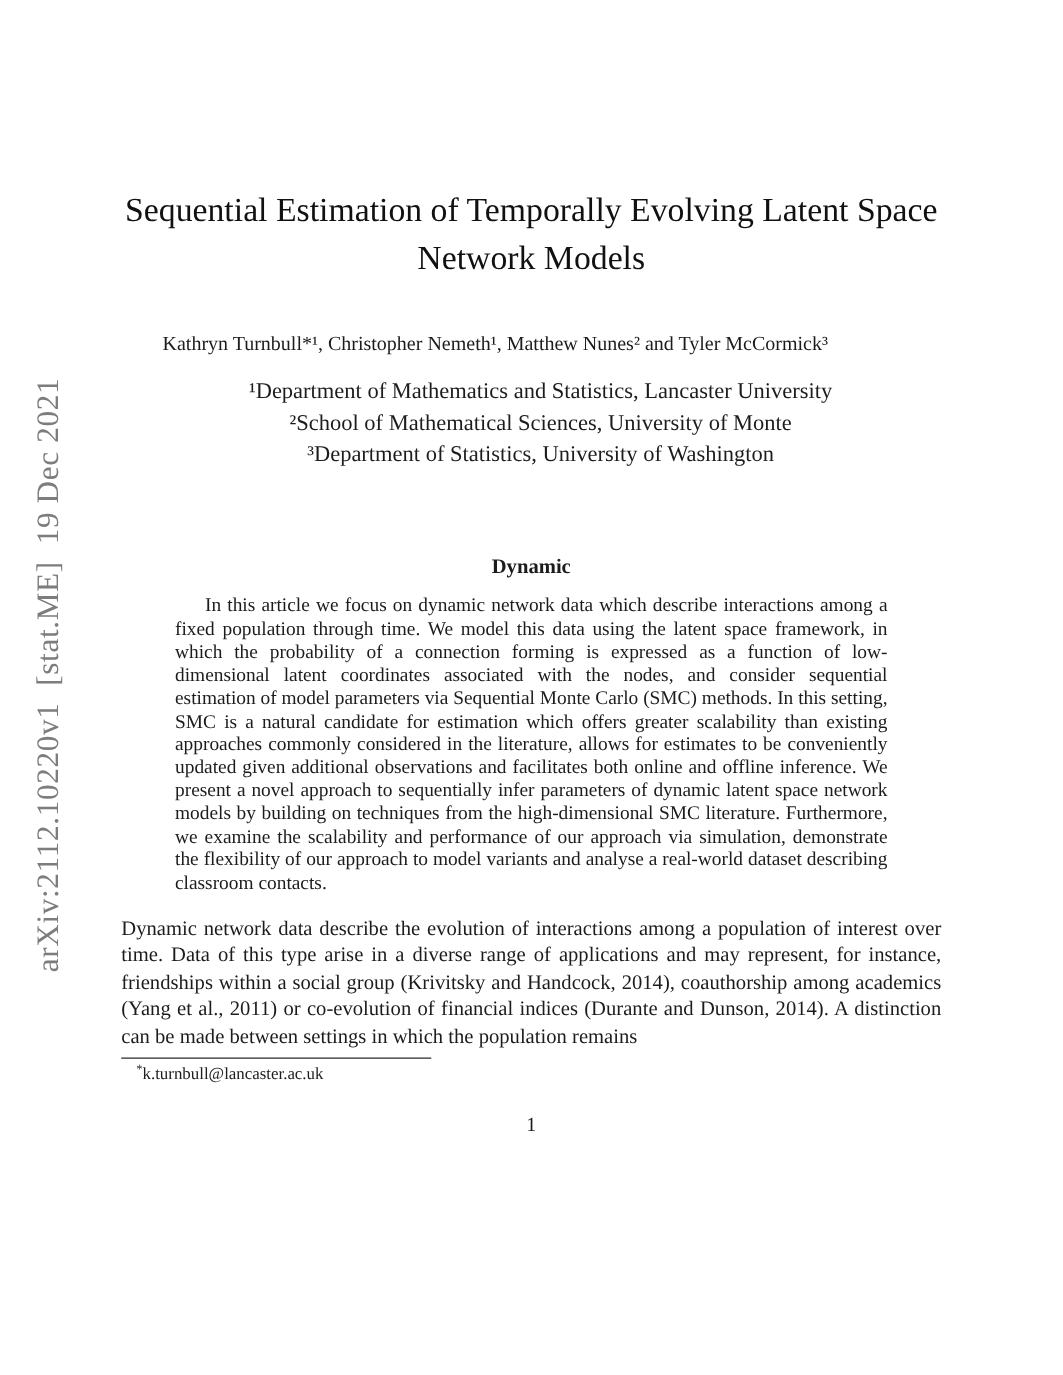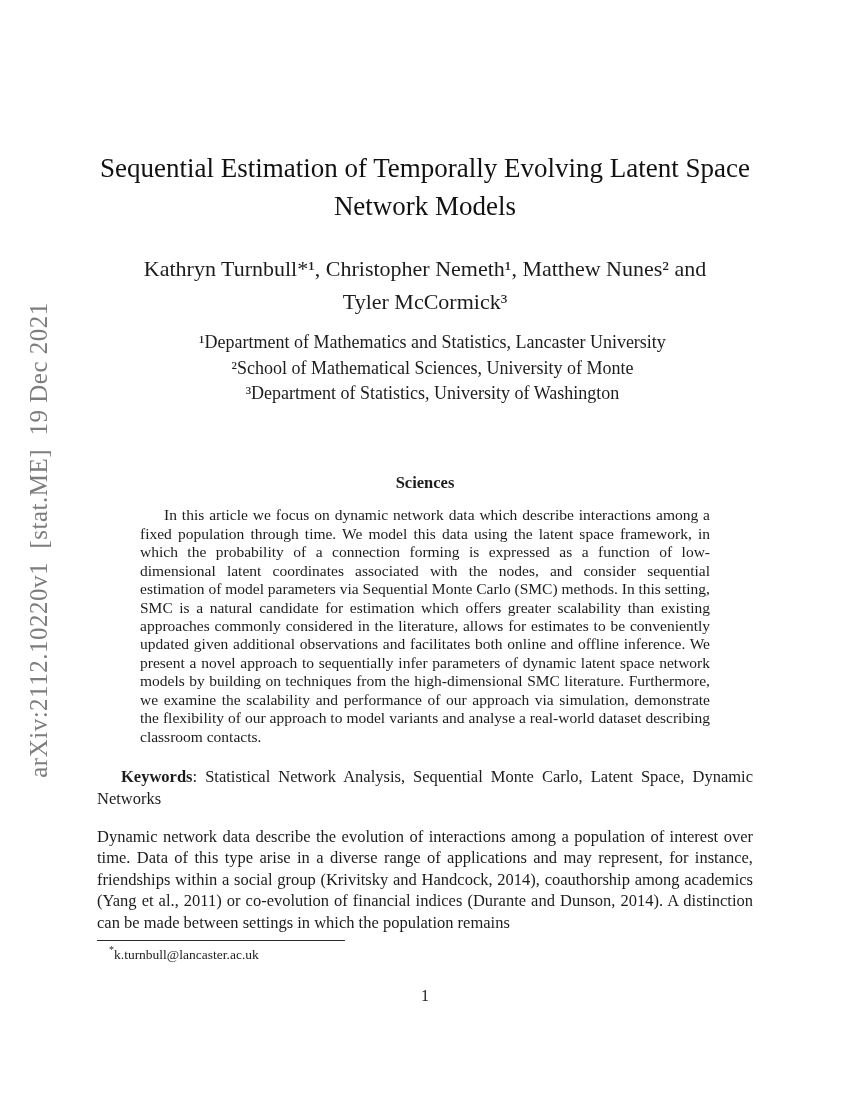--- a/index.html
+++ b/index.html
@@ -32,23 +32,22 @@
     width: 690px;
     margin: 0 auto;
     text-align: center;
     font-size: 27px;
     font-weight: 400;
     line-height: 1.4;
     color: #111;
   }
   .authors {
     width: 590px;
-    margin: 26px auto 0;
-    text-align: center;
-    font-size: 22px;
+    margin: 38px auto 0;
+    font-size: 16px;
     line-height: 1.5;
   }
   .affiliations {
     margin-top: 12px;
     text-align: center;
     font-size: 18px;
     line-height: 1.44;
     padding-left: 15px;
   }
   .abstract-heading {
@@ -116,27 +115,24 @@
   <h1 class="title">Sequential Estimation of Temporally Evolving Latent Space Network Models</h1>
 
   <div class="authors">Kathryn Turnbull*¹, Christopher Nemeth¹, Matthew Nunes² and Tyler McCormick³</div>
 
   <div class="affiliations">
     <div>¹Department of Mathematics and Statistics, Lancaster University</div>
     <div>²School of Mathematical Sciences, University of Monte</div>
     <div>³Department of Statistics, University of Washington</div>
   </div>
 
-  <div class="abstract-heading">Sciences</div>
+  <div class="abstract-heading">Dynamic</div>
 
   <p class="abstract-text">In this article we focus on dynamic network data which describe interactions among a fixed population through time. We model this data using the latent space framework, in which the probability of a connection forming is expressed as a function of low-dimensional latent coordinates associated with the nodes, and consider sequential estimation of model parameters via Sequential Monte Carlo (SMC) methods. In this setting, SMC is a natural candidate for estimation which offers greater scalability than existing approaches commonly considered in the literature, allows for estimates to be conveniently updated given additional observations and facilitates both online and offline inference. We present a novel approach to sequentially infer parameters of dynamic latent space network models by building on techniques from the high-dimensional SMC literature. Furthermore, we examine the scalability and performance of our approach via simulation, demonstrate the flexibility of our approach to model variants and analyse a real-world dataset describing classroom contacts.</p>
 
-  <p class="keywords">
-    <b>Keywords</b><span>: Statistical Network Analysis, Sequential Monte Carlo, Latent Space, Dynamic Networks</span>
-  </p>
 
 
   <p class="body-text">Dynamic network data describe the evolution of interactions among a population of interest over time. Data of this type arise in a diverse range of applications and may represent, for instance, friendships within a social group (Krivitsky and Handcock, 2014), coauthorship among academics (Yang et al., 2011) or co-evolution of financial indices (Durante and Dunson, 2014). A distinction can be made between settings in which the population remains</p>
 
   <hr class="footnote-rule">
 
   <div class="footnote">
     <sup>*</sup><span>k.turnbull@lancaster.ac.uk</span>
   </div>
 

